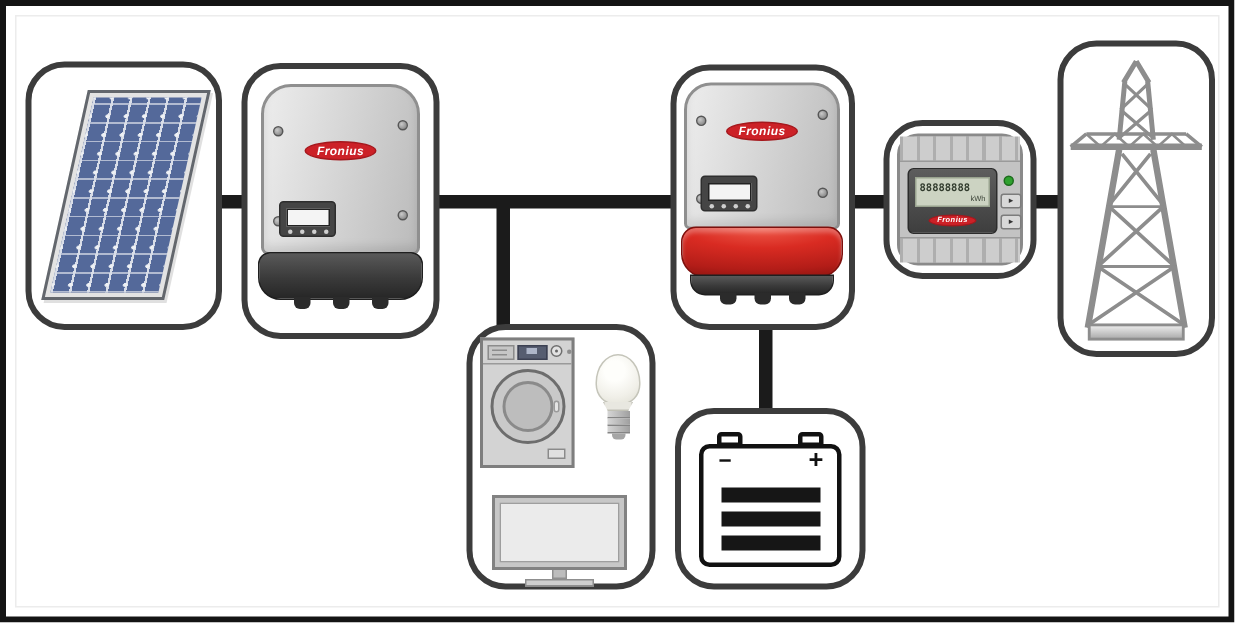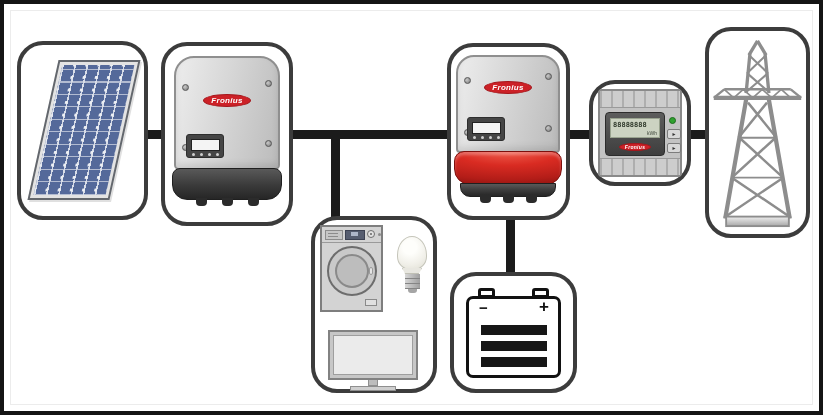--- a/index.html
+++ b/index.html
@@ -82,21 +82,21 @@
   .tv-neck{width:10px;height:6px;margin:0 auto;background:#bdbdbd;border:1px solid #909090;border-top:none;box-sizing:border-box;}
   .tv-base{width:46px;height:5px;margin:0 auto;background:#cfcfcf;border:1px solid #8f8f8f;box-sizing:border-box;}
   
   .batt-term{position:absolute;top:12px;width:17px;height:10px;background:#fff;border:3px solid #111;border-radius:3px 3px 0 0;box-sizing:border-box;}
   .batt-body{position:absolute;left:12px;top:20px;width:95px;height:82px;background:#fff;border:3px solid #111;border-radius:7px;box-sizing:border-box;}
   .batt-minus{position:absolute;left:10px;top:1px;font-size:15px;font-weight:bold;color:#111;line-height:15px;}
   .batt-plus{position:absolute;right:9px;top:-1px;font-size:17px;font-weight:bold;color:#111;line-height:17px;}
   .batt-bars{position:absolute;left:50%;top:26px;transform:translateX(-50%);}
   .batt-bar{width:66px;height:10px;background:#161616;margin-bottom:6px;}
   
-  .meter-body{position:absolute;left:5px;top:5px;width:84px;height:88px;background:#c3c3c3;border:2px solid #8a8a8a;border-radius:4px;box-sizing:border-box;}
+  .meter-body{position:absolute;left:5px;top:5px;width:84px;height:88px;background:#c3c3c3;border:2px solid #8a8a8a;border-radius:14px;box-sizing:border-box;}
   .meter-ridge{position:absolute;left:0;right:0;height:16px;background:repeating-linear-gradient(90deg,#aeaeae 0 2px,#cdcdcd 2px 11px);}
   .meter-ridge.top{top:0;border-bottom:1px solid #9a9a9a;}
   .meter-ridge.bottom{bottom:0;border-top:1px solid #9a9a9a;}
   .meter-bezel{position:absolute;left:5px;top:21px;width:60px;height:44px;background:linear-gradient(180deg,#5d5d5d,#3e3e3e);
     border:1px solid #2c2c2c;border-radius:4px;box-sizing:border-box;}
   .meter-lcd{position:absolute;left:4px;top:5px;width:50px;height:20px;background:#ccd3c2;border:1px solid #99a38f;box-sizing:border-box;}
   .meter-digits{position:absolute;left:2px;top:2px;font-family:"DejaVu Sans Mono",monospace;font-weight:bold;font-size:7px;color:#303a2c;letter-spacing:0;}
   .meter-unit{position:absolute;right:2px;bottom:1px;font-size:5px;color:#3c4438;}
   .meter-led{position:absolute;left:69px;top:26px;width:5px;height:5px;border-radius:50%;background:#2fa12f;border:1px solid #1d6b1d;box-sizing:content-box;}
   .meter-btn{position:absolute;left:67px;width:14px;height:10px;background:#d8d8d8;border:1px solid #7c7c7c;border-radius:2px;

